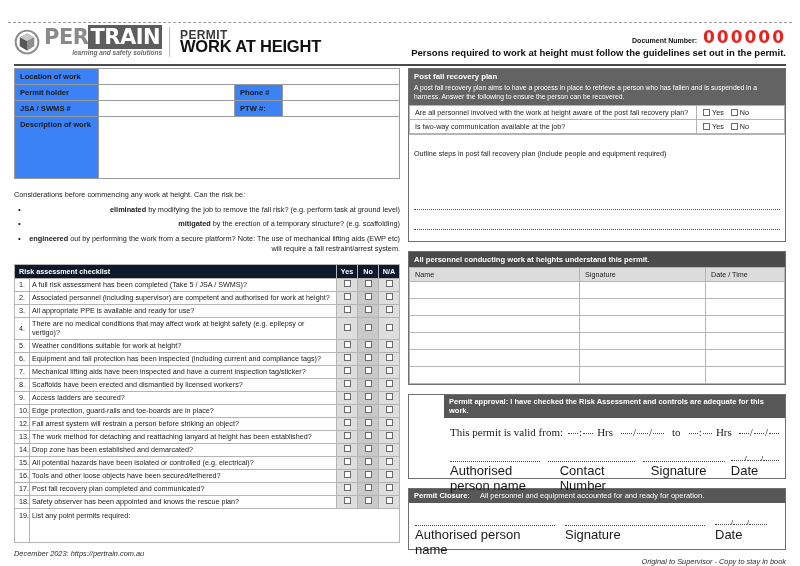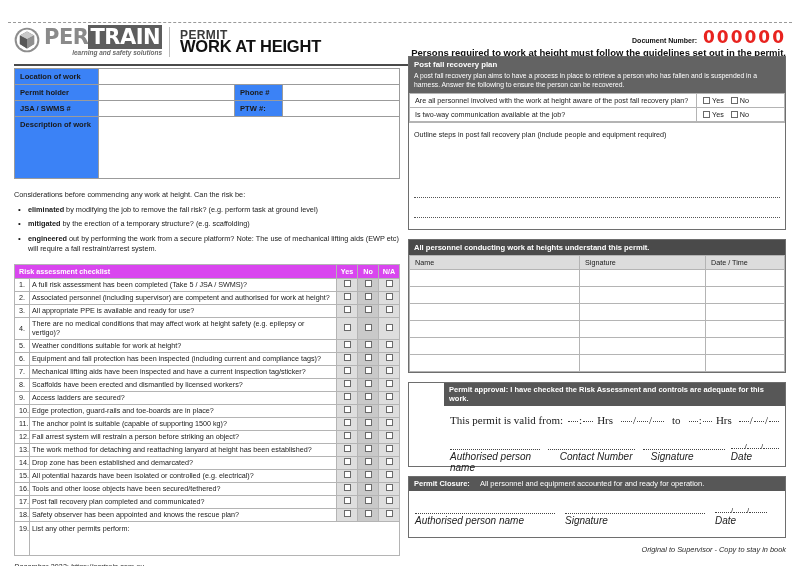--- a/index.html
+++ b/index.html
@@ -14,60 +14,60 @@
   .page { position: relative; width:800px; height:566px; padding: 0; }
 
   
   .trim-top {
     position:absolute; top:22px; left:8px; right:8px;
     border-top: 1px dashed #9a9a9a; height:0;
   }
 
   
   .header { position:absolute; top:27px; left:14px; width:772px; height:36px; }
-  .logo-wrap { position:absolute; left:0; top:0; display:flex; height:30px; }
+  .logo-wrap { position:absolute; left:0; top:0; display:flex; align-items:center; height:30px; }
   .logo-cube { width:26px; height:26px; margin-right:4px; }
   .logo-text { display:flex; flex-direction:column; line-height:1; }
   .logo-main { font-size:21px; font-weight:bold; letter-spacing:-0.5px; font-family:"DejaVu Sans", sans-serif; }
   .logo-main .per { color:#8a8a8a; }
   .logo-main .train { background:#5d5d5d; color:#fff; padding:0 2px; }
   .logo-tag { font-size:6.5px; font-style:italic; color:#6b6b6b; text-align:right; margin-top:2px; font-weight:bold;}
   .logo-divider { position:absolute; left:155px; top:0px; width:1px; height:30px; background:#bdbdbd; }
   .permit-kicker { position:absolute; left:166px; top:1px; font-size:12px; font-weight:bold; letter-spacing:0.4px; color:#3b3b3b; }
   .permit-title { position:absolute; left:166px; top:10px; font-size:16.5px; font-weight:bold; letter-spacing:-0.2px; color:#111; }
 
   .docnum-row { position:absolute; right:0; top:0px; display:flex; align-items:baseline; }
   .docnum-label { font-size:7px; font-weight:bold; color:#111; margin-right:6px; }
   .docnum-value { font-size:17px; font-weight:bold; color:#e8231f; letter-spacing:2px; font-family:"DejaVu Sans", sans-serif; }
   .header-note { position:absolute; right:0; top:20px; font-size:9.5px; font-weight:bold; color:#111; }
 
   .header-rule { position:absolute; top:64px; left:14px; width:772px; height:2px; background:#4a4a4a; }
 
   
   .col-left { position:absolute; left:14px; top:68px; width:386px; }
-  .col-right { position:absolute; left:408px; top:56px; width:378px; }
+  .col-right { position:absolute; left:408px; top:68px; width:378px; }
   .lbl-cell { background:#3b82f6; font-weight:bold; font-size:7.6px; padding:3px 5px; }
   .val-cell { background:#fff; }
 
   table.info { border-collapse:collapse; width:100%; table-layout:fixed; }
   table.info td { border:1px solid #9b9b9b; height:16px; font-size:7.6px; vertical-align:middle; }
 
   
   .considerations { margin-top:11px; font-size:7.3px; line-height:1.45; color:#1a1a1a; }
   .considerations .intro { margin-bottom:4px; }
   .cons-item { display:flex; margin-bottom:4px; }
   .cons-bullet { width:14px; flex:none; font-size:8px; line-height:1.2; padding-left:4px; }
-  .cons-body { flex:1; }
+  .cons-body { flex:1;text-align:right; }
   .cons-body b { font-weight:bold; }
 
   
   .checklist { margin-top:9px; }
   table.ck { border-collapse:collapse; width:100%; table-layout:fixed; border:1px solid #6e6e6e; }
   table.ck td, table.ck th { border:1px solid #b4b4b4; font-size:7.2px; }
-  .ck-head td { background:#d946ef; color:#fff; font-weight:bold; font-size:7.4px; padding:2px 4px; height:11px; }
+  .ck-head td { background:#0f172a; color:#fff; font-weight:bold; font-size:7.4px; padding:2px 4px; height:11px; }
   .ck-head td.c { text-align:center; padding:2px 0; }
   .ck-num { width:15px; text-align:left; padding:1.5px 0 1.5px 4px; vertical-align:middle; }
   .ck-txt { padding:1.5px 2px; vertical-align:middle; }
   .ck-box { width:21px; text-align:center; vertical-align:middle; padding:1.5px 0; }
   .ck-box.alt { background:#c9c9c9; }
   .ck-box.plain { background:#dedede; }
   .cb { display:inline-block; width:7px; height:7px; border:1px solid #6a6a6a; background:#fff; }
   .ck-open td { height:34px; vertical-align:top; padding-top:2px; }
 
   .footer-left { margin-top:6px; font-size:7.4px; font-style:italic; color:#2a2a2a; }
@@ -76,41 +76,41 @@
   .pfr { border:1px solid #6e6e6e; }
   .pfr-head { background:#636363; color:#fff; padding:3px 5px 4px 5px; }
   .pfr-head .t { font-size:7.8px; font-weight:bold; margin-bottom:1.5px; }
   .pfr-head .d { font-size:6.8px; line-height:1.35; }
   table.pfr-q { border-collapse:collapse; width:100%; table-layout:fixed; }
   table.pfr-q td { border:1px solid #b4b4b4; font-size:7.2px; padding:2px 5px; height:13px; }
   table.pfr-q td.qa { width:88px; text-align:left; padding-left:6px; white-space:nowrap; }
   .ynbox { display:inline-block; width:7px; height:7px; border:1px solid #6a6a6a; background:#fff; vertical-align:-1px; margin-right:2px; }
   .yn-gap { display:inline-block; width:7px; }
 
-  .outline-area { border-top:1px solid #b4b4b4; height:107px; position:relative; padding:7px 5px; }
+  .outline-area { border-top:1px solid #b4b4b4; height:107px; position:relative; padding:14px 5px; }
   .outline-area .otxt { font-size:7.2px; }
   .dots-line { position:absolute; left:5px; right:5px; border-top:1.3px dotted #555; }
 
   
   .pers { margin-top:9px; border:1px solid #6e6e6e; }
   .pers-head { background:#4a4a4a; color:#fff; font-size:7.6px; font-weight:bold; padding:3px 5px; }
   table.pers-t { border-collapse:collapse; width:100%; table-layout:fixed; }
   table.pers-t td { border:1px solid #b4b4b4; font-size:7.2px; padding:2px 5px; height:17px; }
   table.pers-t tr.hdr td { background:#dcdcdc; height:13px; }
 
   
   .appr { margin-top:9px; border:1px solid #6e6e6e;padding-left:35px; }
   .appr-head { background:#575757; color:#fff; font-size:7.5px; font-weight:bold; padding:2.5px 5px; }
   .appr-body { padding:8px 6px 4px 6px; position:relative; height:60px; }
   .valid-row { font-size:11px; display:flex; align-items:flex-start; white-space:nowrap;font-family:Liberation Serif, serif; }
   .dl { display:inline-block; border-bottom:1.3px dotted #444; height:8px; }
   .sig-row { margin-top:15px; display:flex; font-size:7.4px; }
   .sig-col { position:relative; }
   .sig-rule { border-bottom:1.3px dotted #444; height:9px; }
-  .sig-cap { margin-top:1px; font-size:10px;font-style:italic; }
+  .sig-cap { margin-top:1px; font-size:13px; }
 
   
   .clos { margin-top:9px; border:1px solid #6e6e6e; }
   .clos-head { background:#575757; color:#fff; font-size:7.5px; font-weight:bold; padding:2.5px 5px; }
   .clos-body { padding:14px 6px 4px 6px; height:46px; }
 
   .footer-right { margin-top:7px; text-align:right; font-size:7.4px; font-style:italic; color:#2a2a2a; }
 </style>
 </head>
 <body>
@@ -280,27 +280,20 @@
               <td class="ck-box plain"><span class="cb"></span></td>
             </tr>
             <tr>
               <td class="ck-num">10.</td>
               <td class="ck-txt">Edge protection, guard-rails and toe-boards are in place?</td>
               <td class="ck-box plain"><span class="cb"></span></td>
               <td class="ck-box alt"><span class="cb"></span></td>
               <td class="ck-box plain"><span class="cb"></span></td>
             </tr>
             <tr>
-              <td class="ck-num">11.</td>
-              <td class="ck-txt">The anchor point is suitable (capable of supporting 1500 kg)?</td>
-              <td class="ck-box plain"><span class="cb"></span></td>
-              <td class="ck-box alt"><span class="cb"></span></td>
-              <td class="ck-box plain"><span class="cb"></span></td>
-            </tr>
-            <tr>
               <td class="ck-num">12.</td>
               <td class="ck-txt">Fall arrest system will restrain a person before striking an object?</td>
               <td class="ck-box plain"><span class="cb"></span></td>
               <td class="ck-box alt"><span class="cb"></span></td>
               <td class="ck-box plain"><span class="cb"></span></td>
             </tr>
             <tr>
               <td class="ck-num">13.</td>
               <td class="ck-txt">The work method for detaching and reattaching lanyard at height has been established?</td>
               <td class="ck-box plain"><span class="cb"></span></td>
@@ -337,21 +330,21 @@
             </tr>
             <tr>
               <td class="ck-num">18.</td>
               <td class="ck-txt">Safety observer has been appointed and knows the rescue plan?</td>
               <td class="ck-box plain"><span class="cb"></span></td>
               <td class="ck-box alt"><span class="cb"></span></td>
               <td class="ck-box plain"><span class="cb"></span></td>
             </tr>
             <tr class="ck-open">
               <td class="ck-num">19.</td>
-              <td class="ck-txt" colspan="4">List any other permits perform:</td>
+              <td class="ck-txt" colspan="4">List any point permits required:</td>
             </tr>
           </tbody>
       </table>
     </div>
 
     <div class="footer-left">December 2023:  https://pertrain.com.au</div>
   </div>
 
   <div class="col-right">
 

